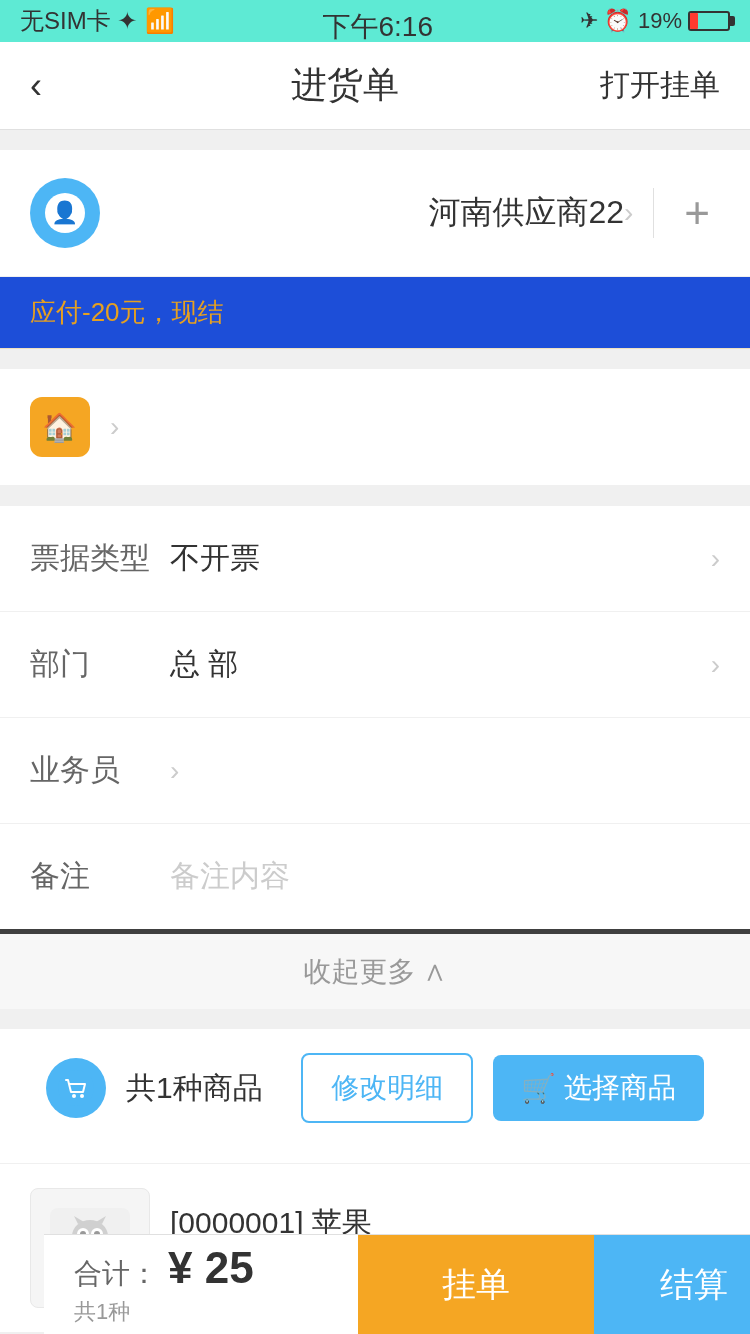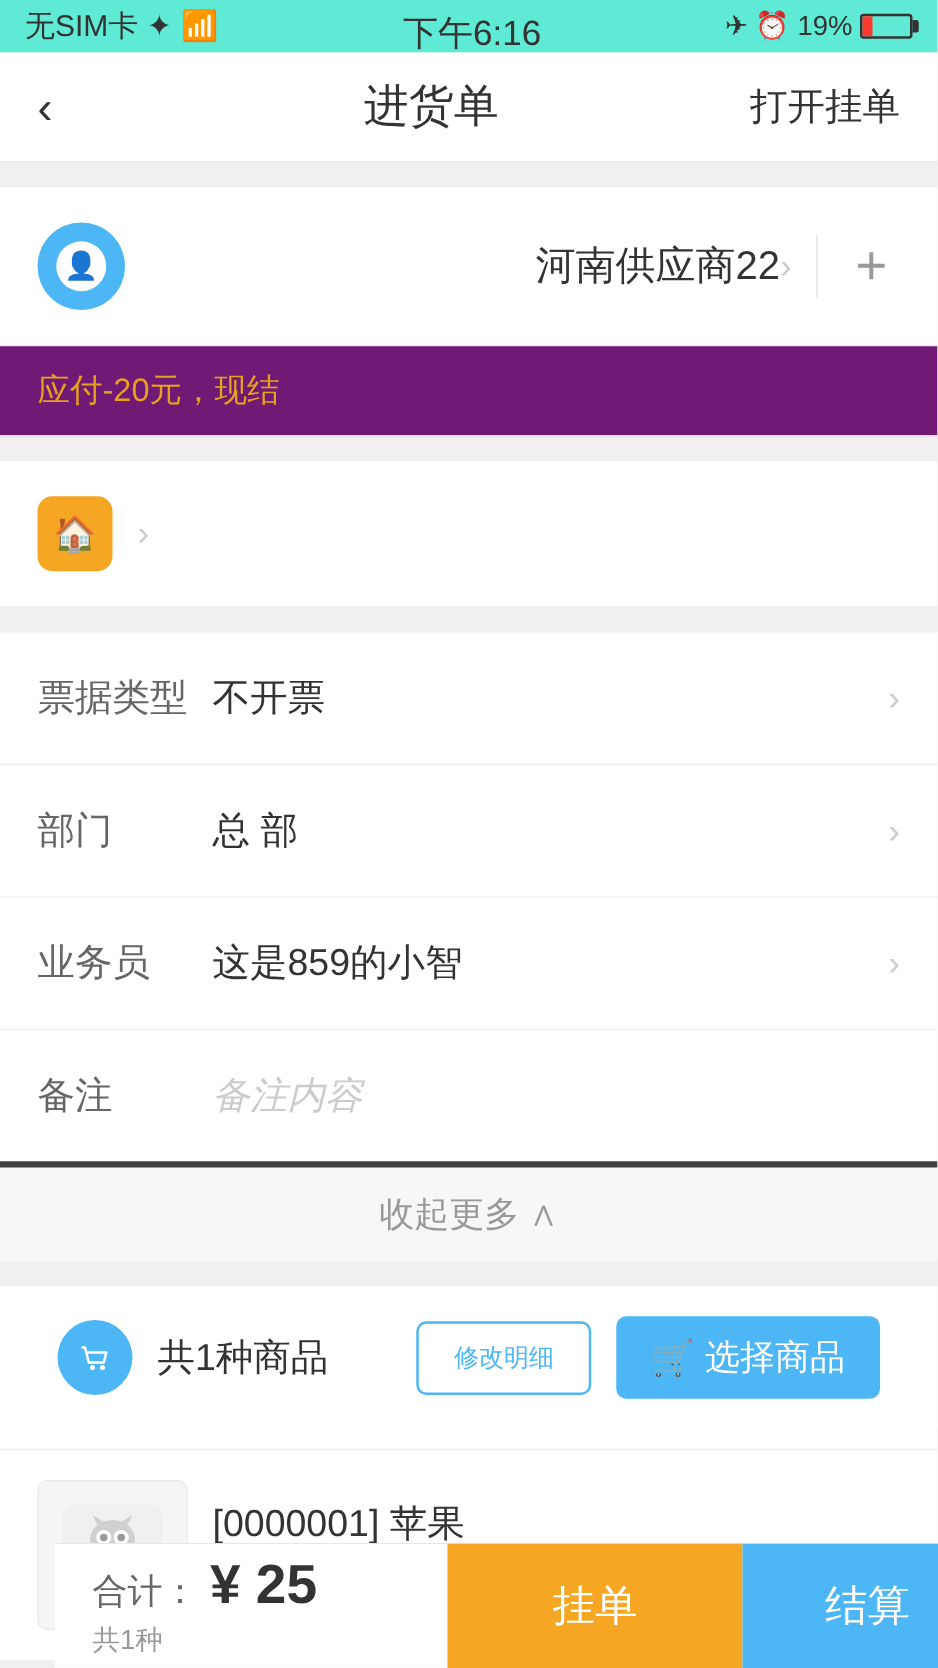--- a/index.html
+++ b/index.html
@@ -114,21 +114,21 @@
     }
     .add-btn {
       font-size: 44px;
       color: #999;
       cursor: pointer;
       padding: 0 10px;
     }
 
     
     .alert-row {
-      background: #701a75;
+      background: #1d4ed8;
       padding: 18px 30px;
       font-size: 26px;
       color: #e6a020;
       border-bottom: 1px solid #f0e0c0;
     }
 
     
     .warehouse-row {
       display: flex;
       align-items: center;
@@ -162,21 +162,20 @@
     }
     .form-value {
       flex: 1;
       font-size: 30px;
       color: #333;
     }
     .form-placeholder {
       flex: 1;
       font-size: 30px;
       color: #ccc;
-      font-style: italic;
     }
 
     
     .collapse-bar {
       background: #f7f7f7;
       height: 80px;
       display: flex;
       align-items: center;
       justify-content: center;
       font-size: 28px;
@@ -202,21 +201,21 @@
       flex: 1;
       font-size: 30px;
       color: #333;
     }
     .btn-outline {
       border: 2px solid #4db6f5;
       color: #4db6f5;
       background: #fff;
       border-radius: 8px;
       padding: 14px 28px;
-      font-size: 20px;
+      font-size: 28px;
       cursor: pointer;
     }
     .btn-primary {
       background: #4db6f5;
       color: #fff;
       border: none;
       border-radius: 8px;
       padding: 14px 28px;
       font-size: 28px;
       cursor: pointer;
@@ -385,21 +384,20 @@
   </div>
 
   <div class="form-row">
     <div class="form-label">部门</div>
     <div class="form-value">总 部</div>
     <span class="chevron">›</span>
   </div>
 
   <div class="form-row">
     <div class="form-label">业务员</div>
-    <div class="form-value">这是859的小智</div>
     <span class="chevron">›</span>
   </div>
 
   <div class="form-row">
     <div class="form-label">备注</div>
     <div class="form-placeholder">备注内容</div>
   </div>
 
   <div class="collapse-bar">收起更多 ∧</div>
 </div>

